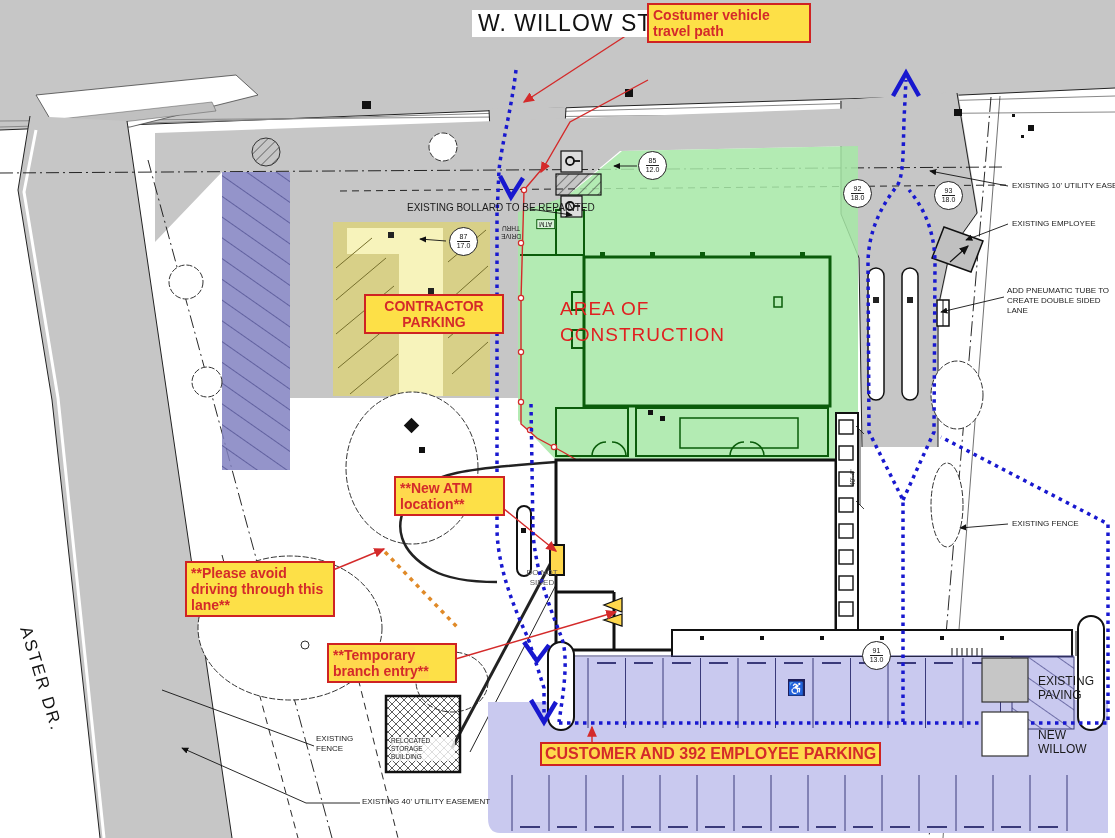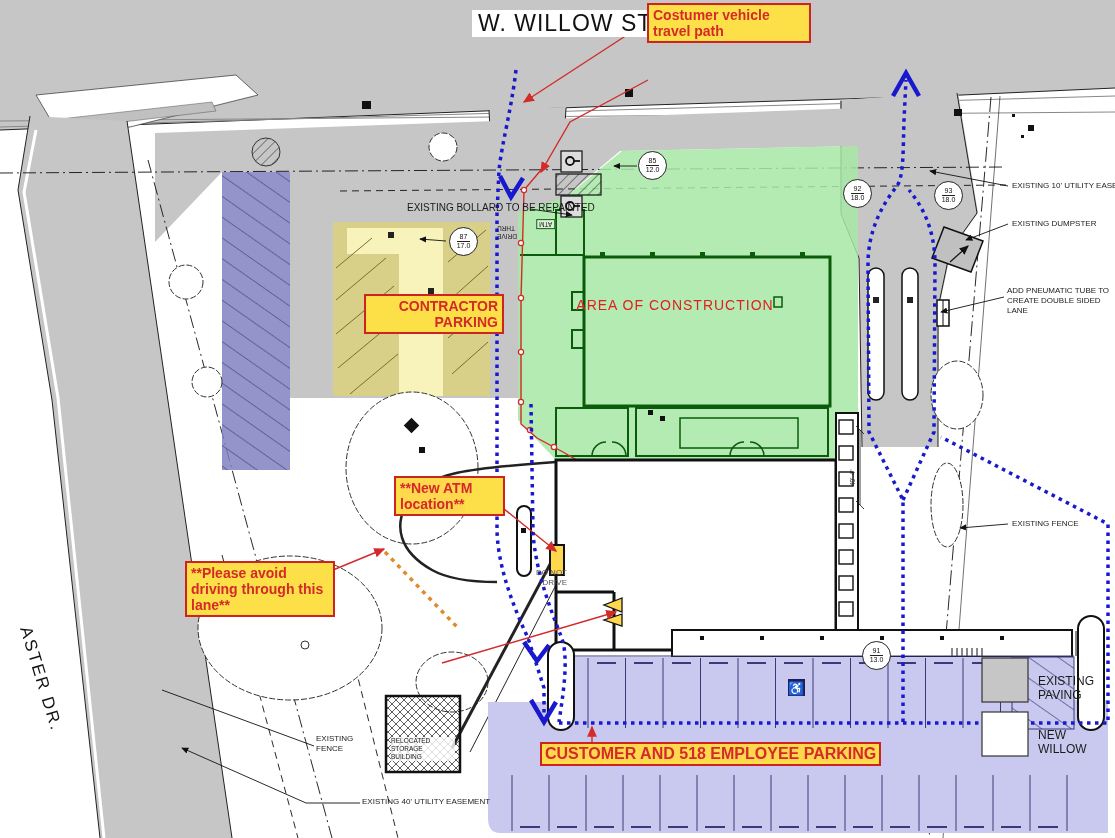--- a/index.html
+++ b/index.html
@@ -5,22 +5,22 @@
   html,body{margin:0;padding:0;background:#fff}
   #stage{position:relative;width:1115px;height:838px;background:#fff;overflow:hidden;
          font-family:"Liberation Sans",sans-serif}
   #stage svg{position:absolute;left:0;top:0}
   .lbl{position:absolute;font-size:8px;color:#1a1a1a;line-height:1.25;white-space:nowrap}
   .lbl.wrap{white-space:normal}
   .lbl.sm{font-size:6.5px}
   .ann{position:absolute;border:2px solid #cf2323;background:#fde047;color:#d42a2a;
        font-weight:bold;font-size:14px;line-height:1.15;padding:2px 4px}
   .hl{background:#ffd84d}
-  .center{text-align:right}
-  .aoc{position:absolute;color:#e02020;font-size:14px;line-height:1.35;text-align:center;letter-spacing:1px;font-weight:normal}
+  .center{text-align:center}
+  .aoc{position:absolute;color:#e02020;font-size:19px;line-height:1.35;letter-spacing:1px;font-weight:normal}
   .street-title{position:absolute;font-size:23px;color:#111;background:#fff;padding:0 6px;letter-spacing:1px}
   .aster{position:absolute;font-size:17px;color:#111;background:#fff;padding:2px 8px;letter-spacing:2px;
          transform:rotate(73deg);transform-origin:left top}
   .bubble{position:absolute;width:27px;height:27px;border:1.2px solid #222;border-radius:50%;background:#fff;
           display:flex;flex-direction:column;align-items:center;justify-content:center;font-size:7px;color:#111;line-height:1.1}
   .bubble span:first-child{border-bottom:1px solid #222;padding:0 3px}
   .legend-lbl{position:absolute;font-size:12px;color:#1a1a1a}
 </style>
 </head>
 <body>
@@ -322,31 +322,32 @@
 </svg>
 
 <div class="street-title" style="left:472px;top:10px">W. WILLOW ST.</div>
 <div class="aster" style="left:34px;top:616px">ASTER DR.</div>
 
 <div class="ann" style="left:647px;top:3px;width:152px">Costumer vehicle travel path</div>
 <div class="ann center" style="left:364px;top:294px;width:128px">CONTRACTOR PARKING</div>
 <div class="aoc" style="left:560px;top:296px;width:230px">AREA OF CONSTRUCTION</div>
 <div class="ann" style="left:185px;top:561px;width:138px">**Please avoid driving through this lane**</div>
 <div class="ann" style="left:394px;top:476px;width:99px"><span class="hl">**New ATM location**</span></div>
-<div class="ann" style="left:540px;top:742px;font-size:16px;padding:1px 3px;white-space:nowrap"><span class="hl">CUSTOMER AND 518 EMPLOYEE PARKING</span></div>
+<div class="ann" style="left:327px;top:643px;width:118px"><span class="hl">**Temporary branch entry**</span></div>
+<div class="ann" style="left:540px;top:742px;font-size:16px;padding:1px 3px;white-space:nowrap"><span class="hl">CUSTOMER AND 392 EMPLOYEE PARKING</span></div>
 
 <div class="lbl" style="left:407px;top:202px;font-size:10px">EXISTING BOLLARD TO BE REPAINTED</div>
 <div class="lbl" style="left:1012px;top:181px">EXISTING 10' UTILITY EASEMENT</div>
-<div class="lbl" style="left:1012px;top:219px">EXISTING DUMPSTER</div>
+<div class="lbl" style="left:1012px;top:219px">EXISTING EMPLOYEE</div>
 <div class="lbl wrap" style="left:1007px;top:286px;width:112px">ADD PNEUMATIC TUBE TO CREATE DOUBLE SIDED LANE</div>
 <div class="lbl" style="left:1012px;top:519px">EXISTING FENCE</div>
 <div class="lbl wrap" style="left:316px;top:734px;width:46px">EXISTING FENCE</div>
 <div class="lbl" style="left:362px;top:797px">EXISTING 40' UTILITY EASEMENT</div>
 <div class="lbl wrap sm" style="left:391px;top:737px;width:64px;background:rgba(255,255,255,.8)">RELOCATED STORAGE BUILDING</div>
-<div class="lbl wrap center" style="left:517px;top:568px;width:50px;color:#555">DO NOT DRIVE</div>
+<div class="lbl wrap center" style="left:517px;top:568px;width:50px;color:#555">DO NOT SIDED</div>
 <div class="lbl wrap center sm" style="left:497px;top:224px;width:28px;transform:rotate(180deg)">DRIVE THRU</div>
 <div class="lbl sm" style="left:536px;top:219px;transform:rotate(180deg);border:1px solid #0a5c0a;background:#d9f2d9;padding:0 2px">ATM</div>
 <div class="lbl sm" style="left:849px;top:486px;transform:rotate(-90deg);transform-origin:left top">40'-4"</div>
 
 <div class="bubble" style="left:638px;top:151px">
   <span>85</span>
       <span>12.0</span>
 </div>
 <div class="bubble" style="left:449px;top:227px">
   <span>87</span>

